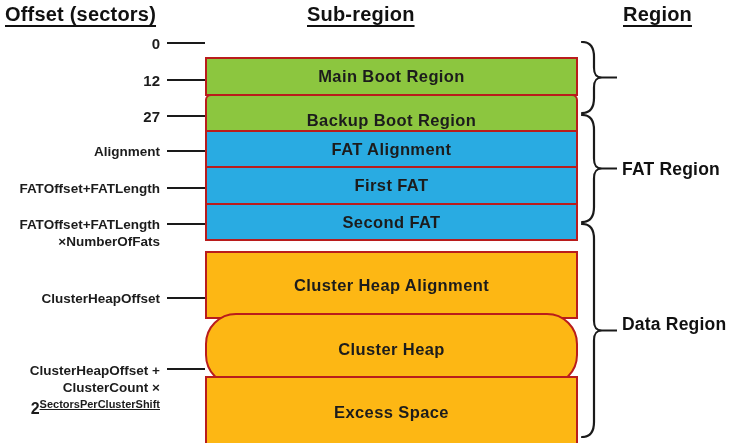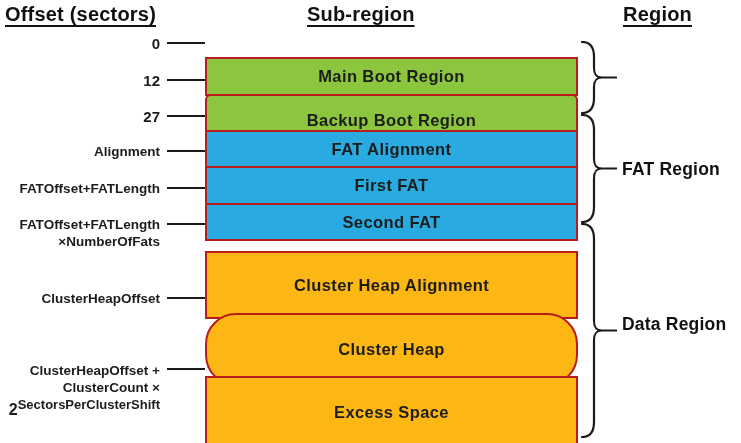--- a/index.html
+++ b/index.html
@@ -37,21 +37,21 @@
   #t4{top:187px;} #t5{top:223px;} #t6{top:297px;} #t7{top:368px;}
 
   .olabel{
     position:absolute;left:0;width:160px;text-align:right;
     font-weight:bold;color:#1c1c1c;line-height:17px;font-size:13.5px;white-space:nowrap;
   }
   .olabel.num{font-size:15px;}
   #o1{top:35px;} #o2{top:72px;} #o3{top:108px;} #o4{top:143px;}
   #o5{top:180px;} #o6{top:216px;} #o7{top:290px;} #o8{top:346px;margin-top:16px;}
   .pow-base{font-size:16px;}
-  .pow-sup{font-size:13px;vertical-align:6px;}
+  .pow-sup{font-size:11px;vertical-align:6px;text-decoration:underline;}
 
   .brace{position:absolute;left:581px;}
   #br0{top:41px;} #br1{top:114px;} #br2{top:223px;}
   .rlabel{
     position:absolute;left:622px;transform:translateY(-50%);
     font-size:17.5px;font-weight:bold;color:#111;white-space:nowrap;letter-spacing:0.2px;
   }
   #r0{top:78px;} #r1{top:169px;} #r2{top:324px;}
 </style>
 </head>

